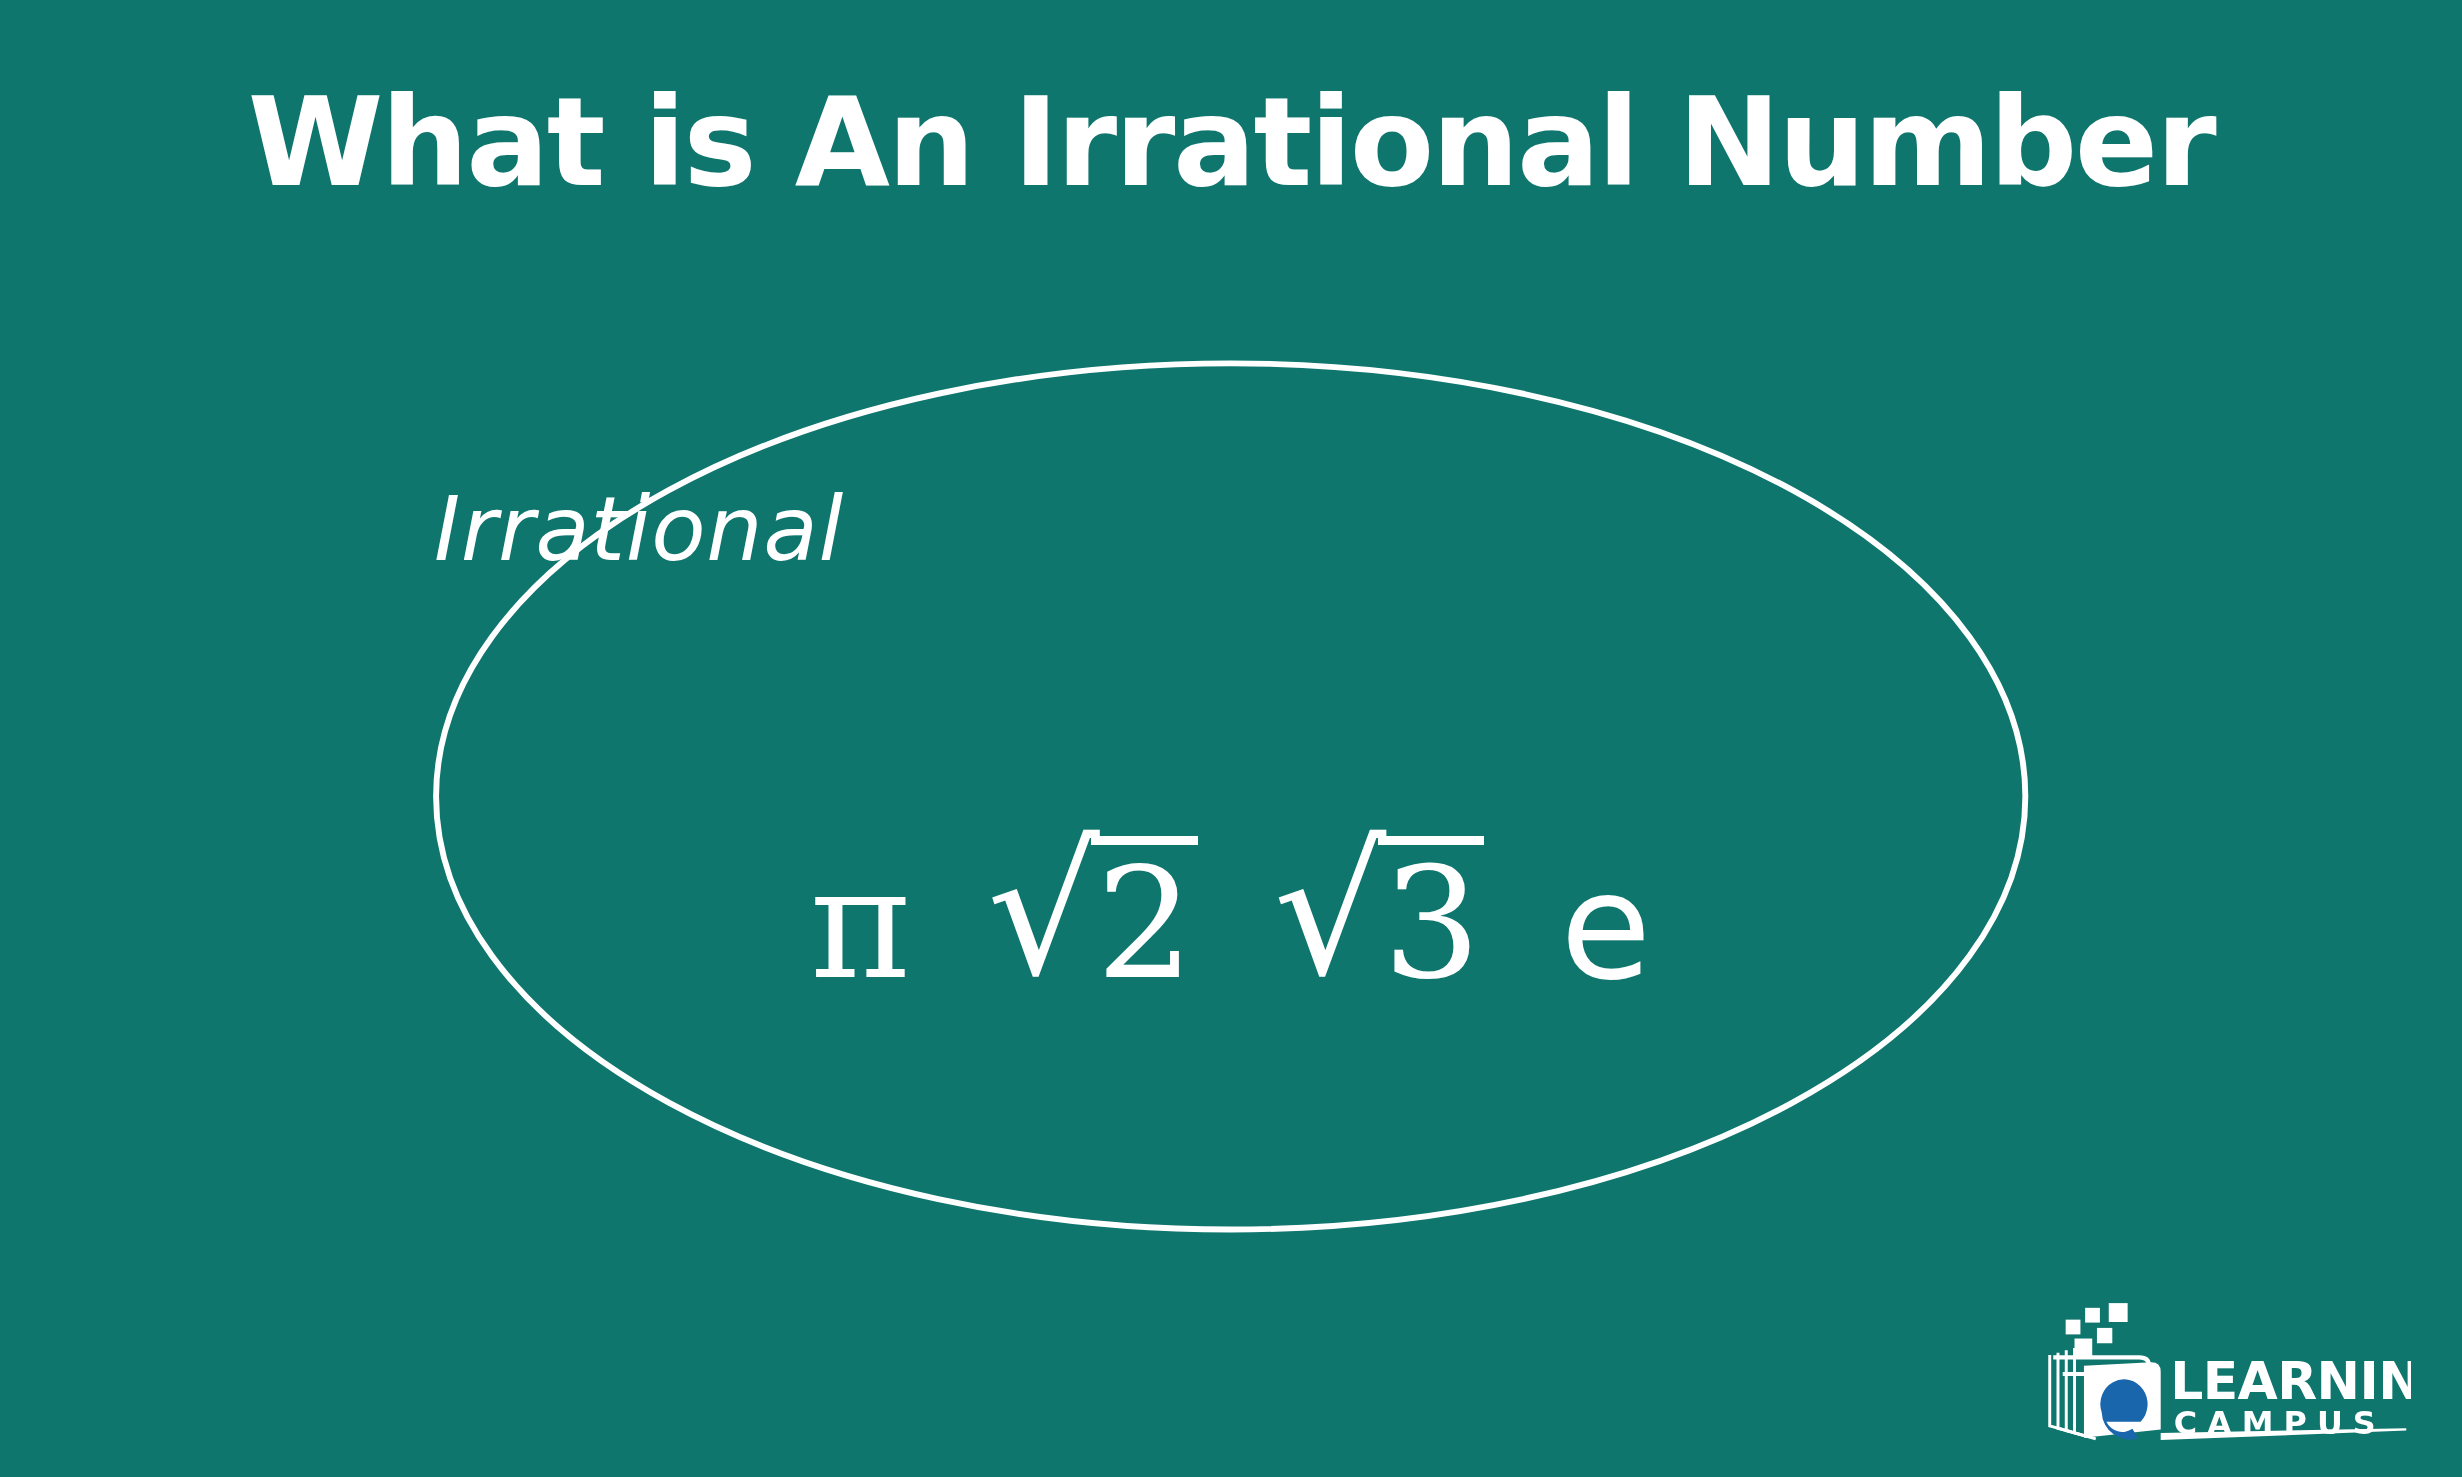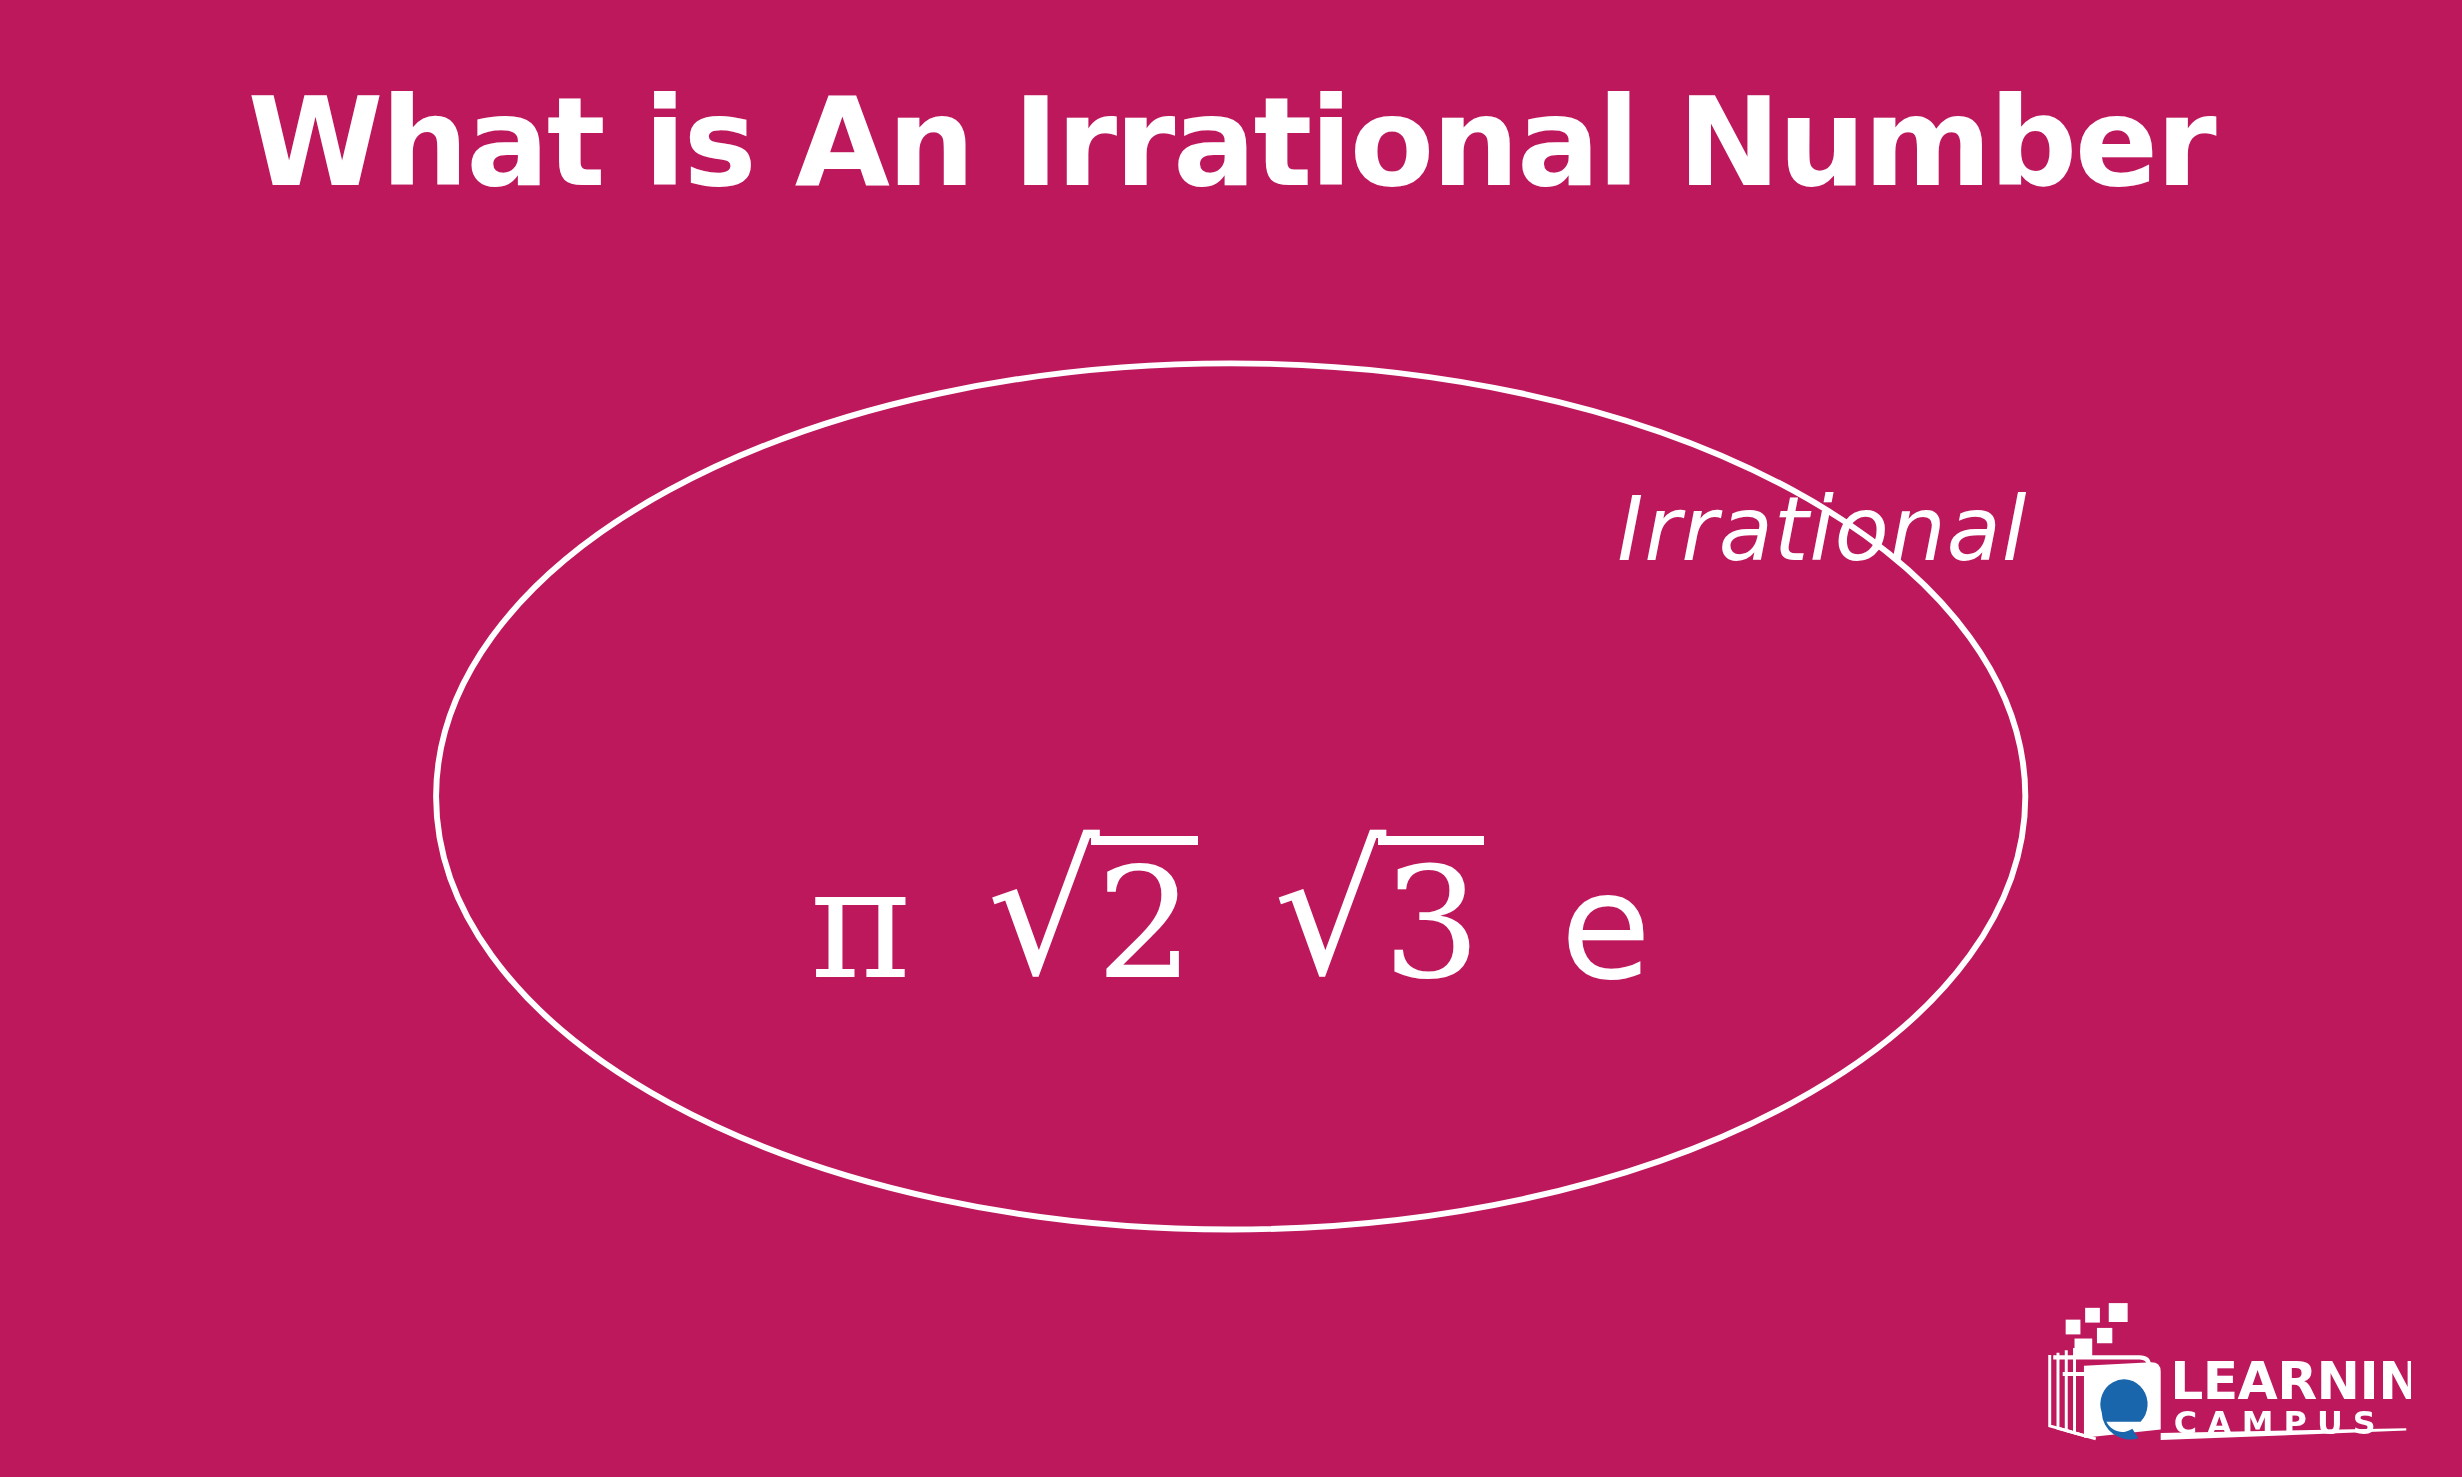--- a/index.html
+++ b/index.html
@@ -44,21 +44,21 @@
     height: 1477px;
     pointer-events: none;
   }
 
   
   #set-label {
     position: absolute;
     left: 434px;
     top: 473px;
     width: 1593px;
-    text-align: right;
+    text-align: left;
     color: #ffffff;
     font-family: "DejaVu Sans", sans-serif;
     font-style: italic;
     font-weight: 400;
     font-size: 89px;
     line-height: 1.28;
     letter-spacing: 0.6px;
   }
   #set-label .ln { display: block; }
 
@@ -112,21 +112,21 @@
     left: 2045px;
     top: 1291px;
     width: 366px;
     height: 160px;
   }
   #brand-logo svg { display: block; }
 </style>
 </head>
 <body style="background: rgb(26, 102, 172);">
 
-<div id="stage" style="background: #be185d;">
+<div id="stage" style="background: #0f766e;">
 
   <div id="page-title">What is An Irrational Number</div>
 
   <svg id="ellipse-svg" viewBox="0 0 4167 2500" xmlns="http://www.w3.org/2000/svg">
     <ellipse cx="2083" cy="1348" rx="1345" ry="733" fill="none" stroke="#ffffff" stroke-width="10"></ellipse>
   </svg>
 
   <div id="set-label">
     <span class="ln">Irrational</span>
   </div>

